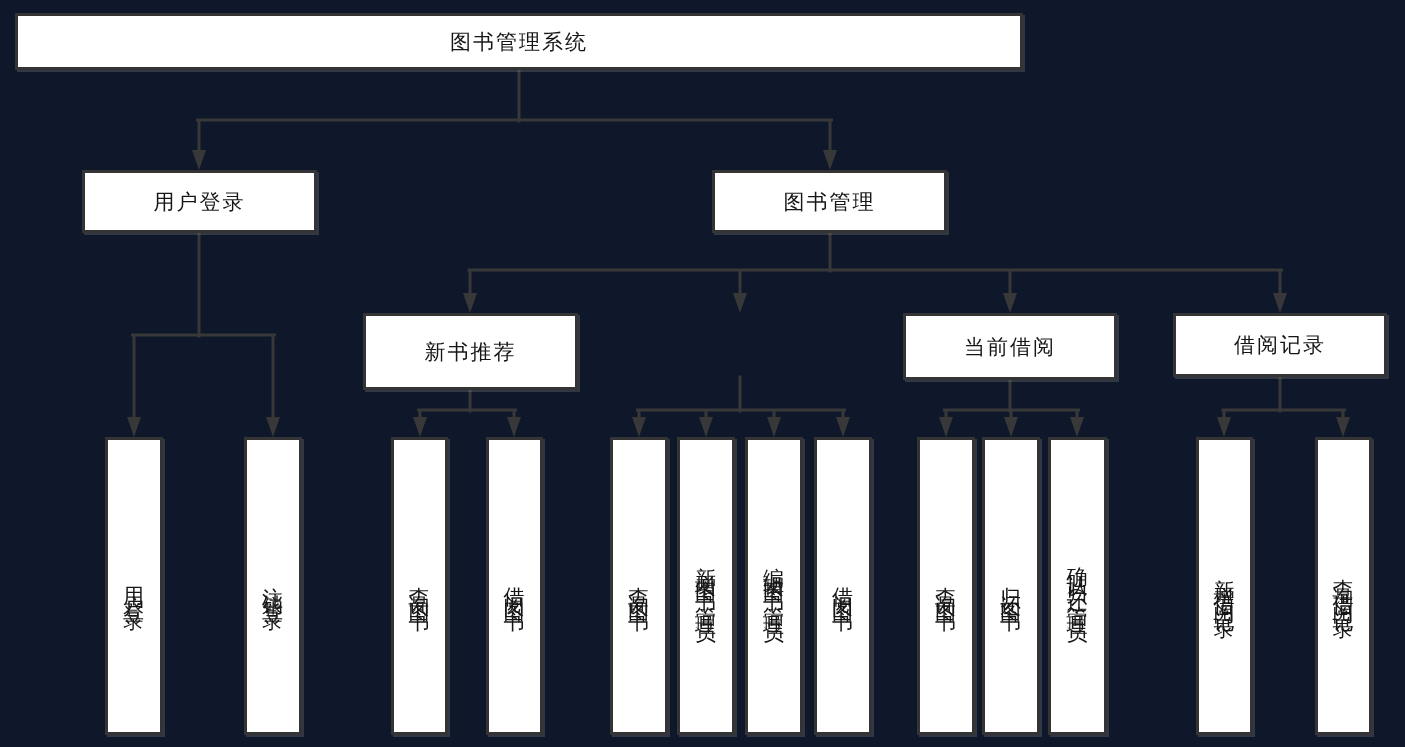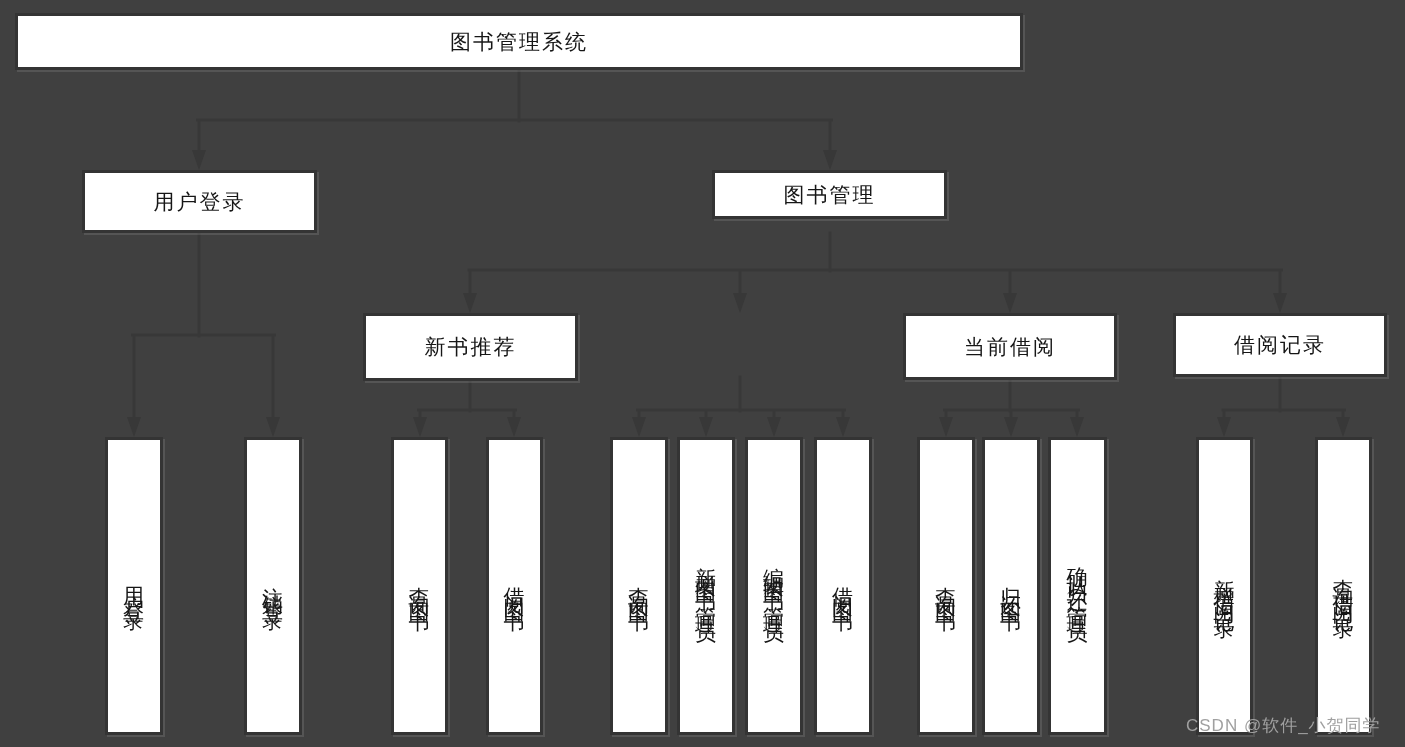--- a/index.html
+++ b/index.html
@@ -1,20 +1,20 @@
 <!DOCTYPE html>
 <html><head>
 <meta charset="utf-8">
 <style>
   html, body { margin: 0; padding: 0; background: #ffffff; }
   .canvas {
     position: relative;
     width: 1405px;
     height: 747px;
-    background: #404040;
+    background: #0f172a;
     font-family: "Liberation Sans", sans-serif;
     overflow: hidden;
   }
   .connectors {
     position: absolute;
     left: 0; top: 0;
     width: 1405px; height: 747px;
   }
   .node, .leaf {
     position: absolute;
@@ -110,25 +110,25 @@
          M1336 417 L1350 417 L1343 437 Z" fill="#383838" stroke="none"></path>
   </svg>
 
   <div class="node" style="left:15px;top:13px;width:1008px;height:57px">
     <span>图书管理系统</span>
   </div>
 
   <div class="node" style="left:82px;top:170px;width:235px;height:63px">
     <span>用户登录</span>
   </div>
-  <div class="node" style="left:712px;top:170px;width:235px;height:49px">
+  <div class="node" style="left:712px;top:170px;width:235px;height:63px">
     <span>图书管理</span>
   </div>
 
-  <div class="node" style="left:363px;top:313px;width:215px;height:68px">
+  <div class="node" style="left:363px;top:313px;width:215px;height:77px">
     <span>新书推荐</span>
   </div>
   <div class="node" style="left:903px;top:313px;width:214px;height:67px">
     <span>当前借阅</span>
   </div>
   <div class="node" style="left:1173px;top:313px;width:214px;height:64px">
     <span>借阅记录</span>
   </div>
 
   <div class="leaf" style="left:105px;top:437px;width:58px;height:298px">
@@ -168,15 +168,14 @@
     <span>确认归还（管理员）</span>
   </div>
 
   <div class="leaf" style="left:1196px;top:437px;width:57px;height:298px">
     <span>新增借阅记录</span>
   </div>
   <div class="leaf" style="left:1315px;top:437px;width:57px;height:298px">
     <span>查询借阅记录</span>
   </div>
 
-  <div class="watermark">CSDN @软件_小贺同学</div>
 
 </div>
 
 </body></html>

